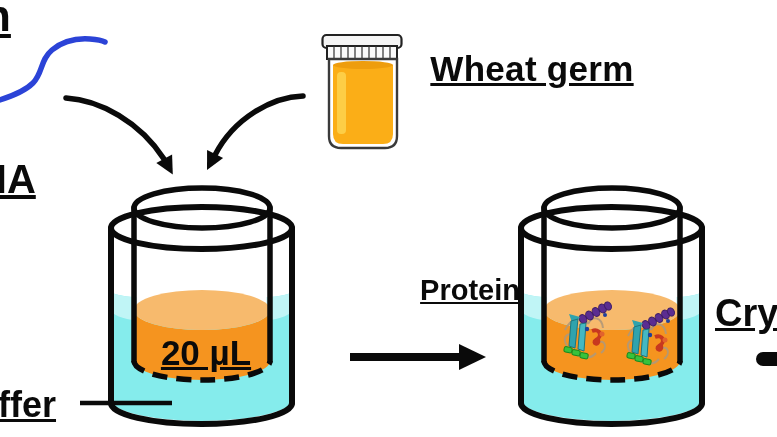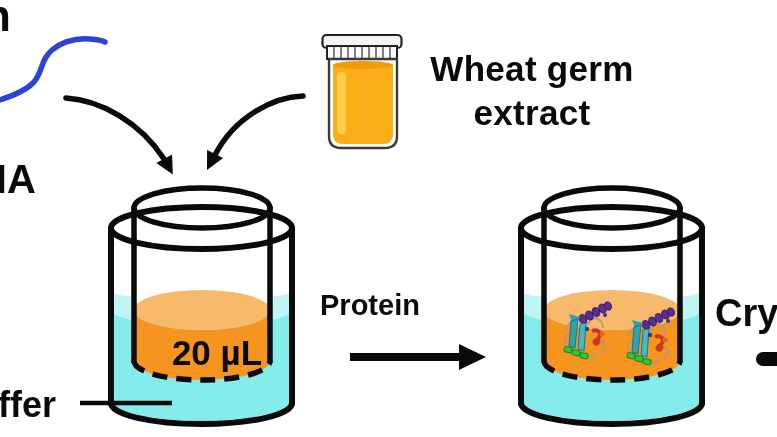--- a/index.html
+++ b/index.html
@@ -1,27 +1,27 @@
 <!DOCTYPE html>
 <html style="--ink: #0A0A0A; --mrna_blue: #2B43D7; --buffer_cyan: #85ECEC; --buffer_cyan_light: #C0F5F6; --reaction_orange: #F5941F; --reaction_orange_light: #F7BA6D; --extract_amber: #FBAE17; --extract_amber_light: #FDD44F; --extract_amber_dark: #EE9D0D; --vial_outline: #3A3A3A; --protein_purple: #5B2D91; --protein_teal: #2FA3AD; --protein_red: #C8381F; --protein_green: #37C23C;"><head>
 <meta charset="utf-8">
 <style>
   html,body{margin:0;padding:0;background:#fff;}
   .stage{
     position:relative;width:777px;height:437px;overflow:hidden;background:#fff;
     font-family:"Liberation Sans",sans-serif;font-weight:700;color:var(--ink,#0a0a0a);
   }
   .stage svg{position:absolute;left:0;top:0;}
-  .lbl{position:absolute;white-space:nowrap;line-height:1;}
+  .lbl{position:absolute;white-space:nowrap;line-height:1;text-decoration:underline;}
   .lbl-n{left:-16px;top:-6px;font-size:44px;}
   .lbl-mrna{left:-22px;top:159px;font-size:40px;}
   .lbl-wheat{left:382px;top:47px;width:300px;text-align:center;font-size:35px;line-height:1.25;letter-spacing:.3px;}
-  .lbl-volume{left:142px;top:335px;width:150px;text-align:center;font-size:35px;}
+  .lbl-volume{left:131px;top:335px;width:150px;text-align:center;font-size:35px;}
   .lbl-buffer{left:-2px;top:387px;font-size:36px;}
-  .lbl-process{left:320px;top:289px;width:200px;text-align:left;font-size:29px;line-height:1.15;}
+  .lbl-process{left:320px;top:274px;width:200px;text-align:right;font-size:29px;line-height:1.15;}
   .lbl-crys{left:715px;top:294px;font-size:38px;}
 </style>
 </head>
 <body>
 
 <div class="stage">
 
   <svg width="777" height="437" viewBox="0 0 777 437">
     <defs>
 
@@ -105,21 +105,20 @@
     <use href="#protein" transform="translate(557,302)"></use>
     <use href="#protein" transform="translate(620,308)"></use>
 
     <line x1="763" y1="359" x2="784" y2="359" style="stroke:var(--ink)" stroke-width="14" stroke-linecap="round"></line>
   </svg>
 
   <div class="lbl lbl-n">n</div>
   <div class="lbl lbl-mrna">NA</div>
   <div class="lbl lbl-wheat">
     <div>Wheat germ</div>
-    <div>extract</div>
   </div>
   <div class="lbl lbl-volume">20 µL</div>
   <div class="lbl lbl-buffer">ffer</div>
   <div class="lbl lbl-process">
     <div>Protein</div>
   </div>
   <div class="lbl lbl-crys">Crys</div>
 </div>
 
 </body></html>

